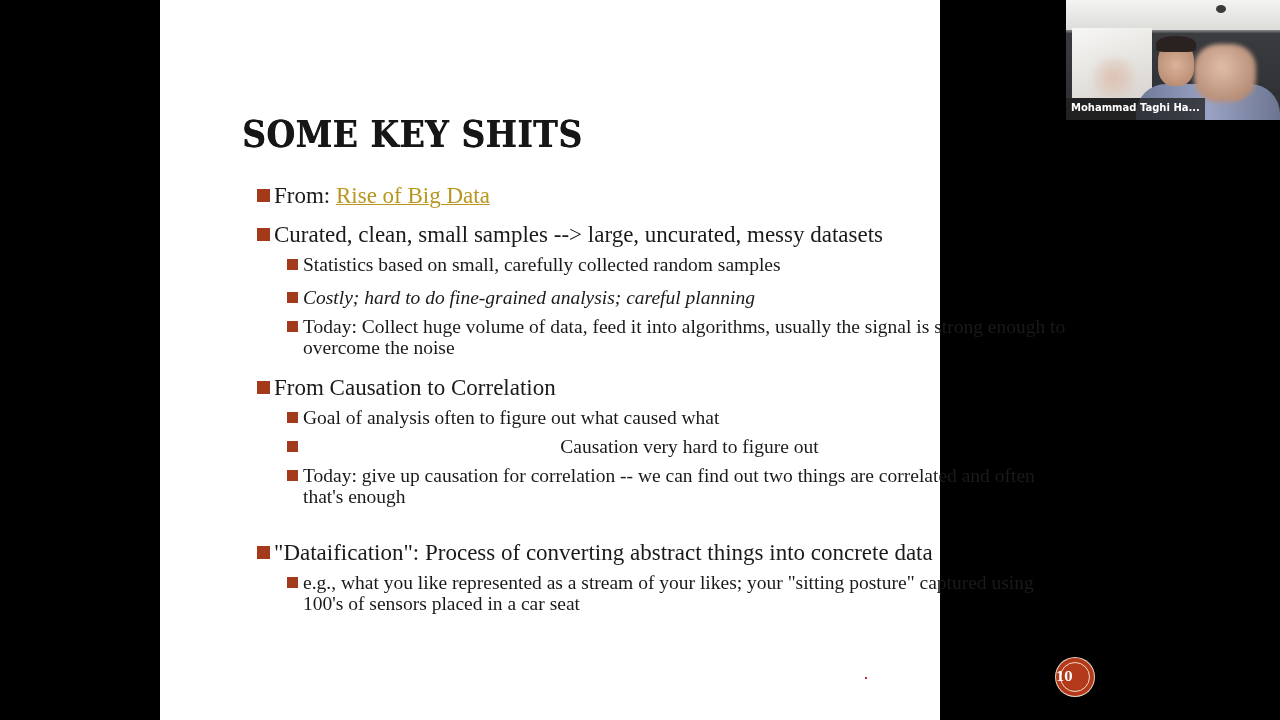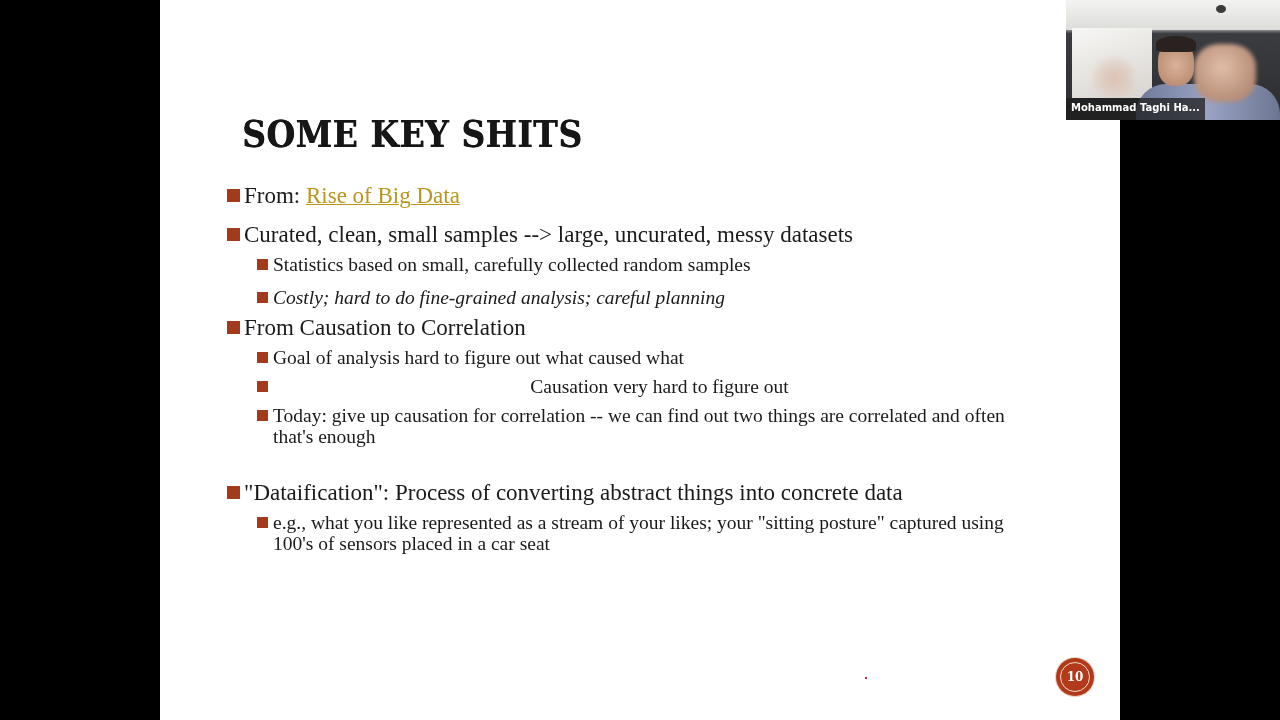--- a/index.html
+++ b/index.html
@@ -9,39 +9,39 @@
       overflow: hidden;
     }
     .stage {
       position: relative;
       width: 1280px; height: 720px;
       background: #000;
     }
     .slide {
       position: absolute;
       left: 160px; top: 0;
-      width: 960px; height: 720px;
+      width: 780px; height: 720px;
       background: #ffffff;
     }
     .slide-title {
       position: absolute;
       left: 82px; top: 111px;
       font-family: "DejaVu Serif", serif;
       font-weight: bold;
       font-size: 33px;
       letter-spacing: 0.5px;
       color: #161616;
       text-transform: uppercase;
       transform: scaleY(1.15);
       transform-origin: left top;
       text-shadow: 0.5px 0 0 #161616;
     }
     .bullets {
       position: absolute;
-      left: 66px; top: 184px;
+      left: 96px; top: 184px;
       width: 820px;
       font-family: "Liberation Serif", serif;
       color: #1a1a1a;
     }
     .l1 {
       position: relative;
       font-size: 23px;
       line-height: 23px;
       padding-left: 18px;
       margin-bottom: 0;
@@ -84,21 +84,20 @@
       left: 4px; top: 4px;
       width: 28px; height: 28px;
       border-radius: 50%;
       border: 1px solid #f3dcc8;
     }
     .slide-num span {
       position: absolute;
       left: 0; top: 0;
       width: 38px; height: 38px;
       line-height: 38px;
-      text-align: center;
       font-family: "DejaVu Serif", serif;
       font-weight: bold;
       font-size: 12px;
       color: #fff;
     }
     .laser-dot {
       position: absolute;
       left: 705px; top: 677px;
       width: 2px; height: 2px;
       background: #c0283a;
@@ -182,28 +181,32 @@
         <span>Curated, clean, small samples --&gt; large, uncurated, messy datasets</span>
       </div>
       <div class="l2" style="margin-bottom:12px;">
         <span class="bullet"></span>
         <span>Statistics based on small, carefully collected random samples</span>
       </div>
       <div class="l2" style="margin-bottom:8px;font-style:italic;">
         <span class="bullet"></span>
         <span>Costly; hard to do fine-grained analysis; careful planning</span>
       </div>
+      <div class="l2" style="margin-bottom:18px;">
+        <span class="bullet"></span>
+        <span>Today: Collect huge volume of data, feed it into algorithms, usually the signal is strong enough to overcome the noise</span>
+      </div>
 
       <div class="l1" style="margin-bottom:8px;">
         <span class="bullet"></span>
         <span>From Causation to Correlation</span>
       </div>
       <div class="l2" style="margin-bottom:8px;">
         <span class="bullet"></span>
-        <span>Goal of analysis hard to figure out what caused what</span>
+        <span>Goal of analysis often to figure out what caused what</span>
       </div>
       <div class="l2" style="margin-bottom:8px;text-align:center;">
         <span class="bullet"></span>
         <span>Causation very hard to figure out</span>
       </div>
       <div class="l2" style="margin-bottom:34px;">
         <span class="bullet"></span>
         <span>Today: give up causation for correlation -- we can find out two things are correlated and often that's enough</span>
       </div>
 

